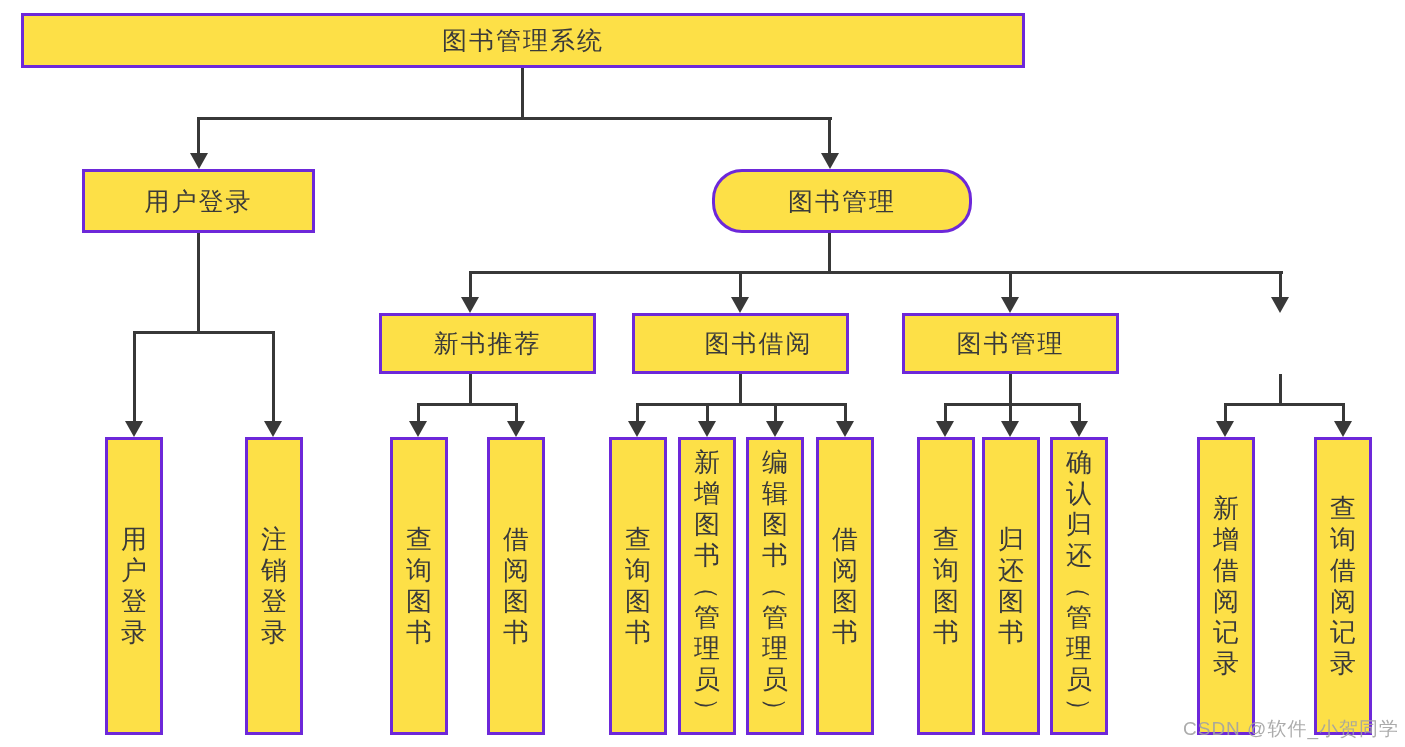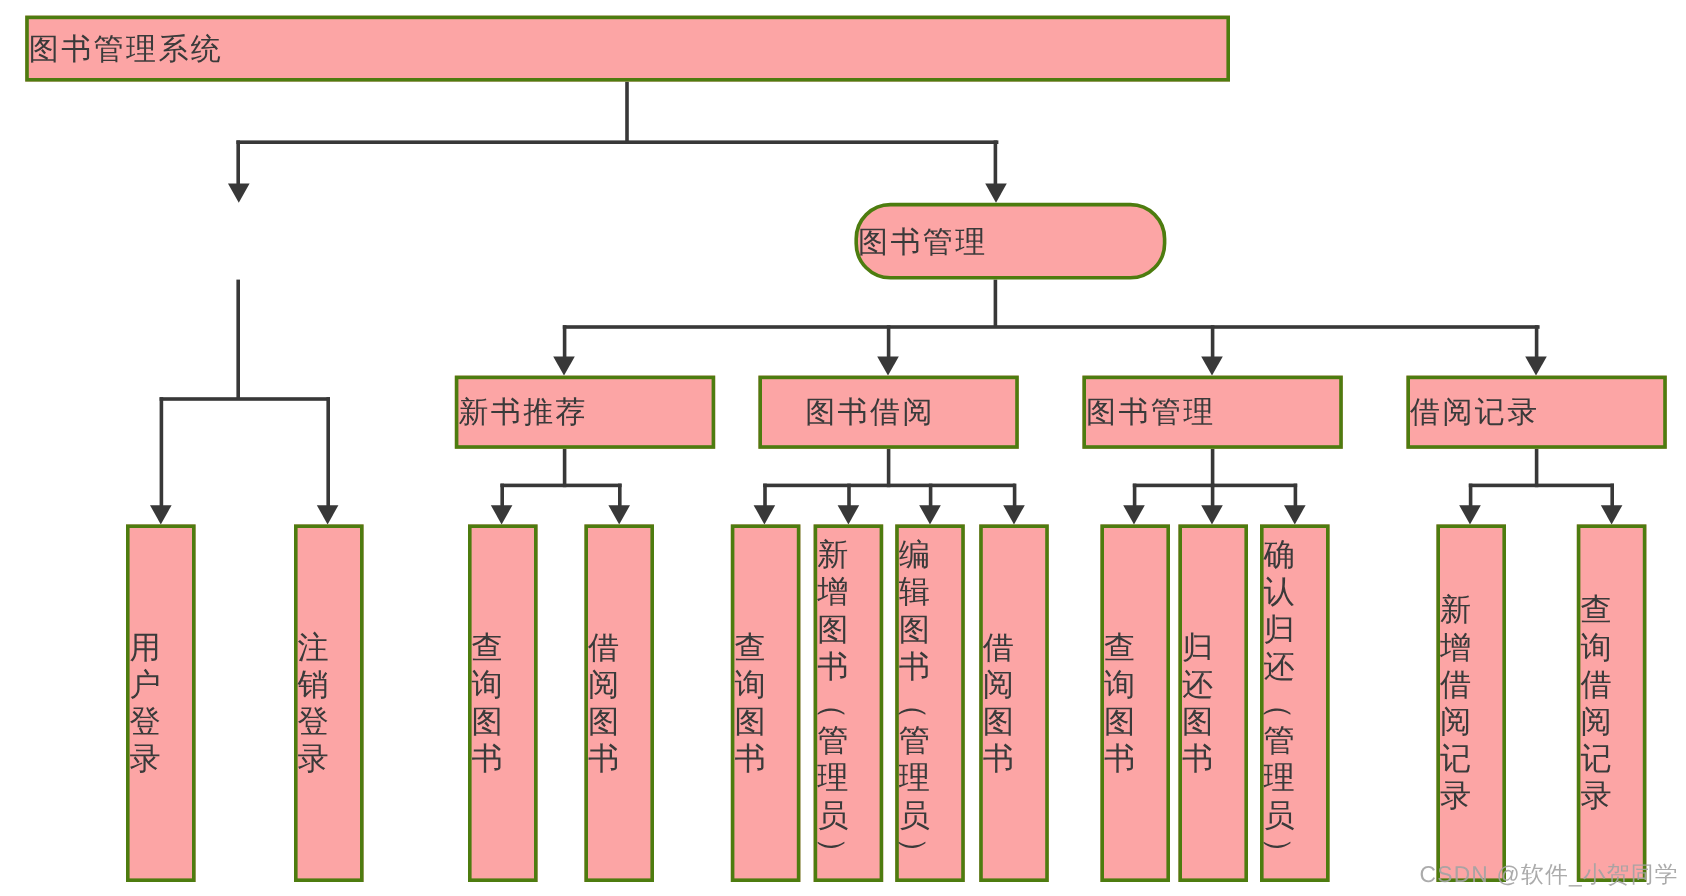--- a/index.html
+++ b/index.html
@@ -8,26 +8,26 @@
     width: 1405px;
     height: 747px;
     background: #ffffff;
     font-family: "Liberation Sans", "DejaVu Sans", sans-serif;
     overflow: hidden;
   }
   
   .node {
     position: absolute;
     box-sizing: border-box;
-    background: #fca5a5;
-    border: 3px solid #4d7c0f;
+    background: #fde047;
+    border: 3px solid #6d28d9;
     color: #3a3a3a;
     display: flex;
     align-items: center;
-    justify-content: flex-start;
+    justify-content: center;
   }
   .hnode { font-size: 25px; letter-spacing: 2px; white-space: nowrap; }
   .vnode { font-size: 26px; }
   .vc { display: block; height: 31px; line-height: 31px; text-align: center; }
   .vc.rot { transform: rotate(90deg); }
   
   .n-root   { left: 21px;   top: 13px;  width: 1004px; height: 55px; }
   .n-login  { left: 82px;   top: 169px; width: 233px;  height: 64px; }
   .n-mgmt   { left: 712px;  top: 169px; width: 260px;  height: 64px; border-radius: 30px; }
   .n-rec    { left: 379px;  top: 313px; width: 217px;  height: 61px; }
@@ -123,35 +123,35 @@
   <div class="line" style="left:1224px;top:403px;width:121px;height:3px;"></div>
   <div class="line" style="left:1224px;top:403px;width:3px;height:19px;"></div>
   <div class="arw" style="left:1216px;top:421px;"></div>
   <div class="line" style="left:1342px;top:403px;width:3px;height:19px;"></div>
   <div class="arw" style="left:1334px;top:421px;"></div>
 
   <div class="node hnode n-root">
     <span>图书管理系统</span>
   </div>
 
+  <div class="node hnode n-login">
+    <span>用户登录</span>
+  </div>
   <div class="node hnode n-mgmt">
     <span>图书管理</span>
   </div>
 
   <div class="node hnode n-rec">
     <span>新书推荐</span>
   </div>
   <div class="node hnode n-borrow">
     <span>图书借阅</span>
   </div>
   <div class="node hnode n-cur">
     <span>图书管理</span>
-  </div>
-  <div class="node hnode n-record">
-    <span>借阅记录</span>
   </div>
 
   <div class="node vnode leaf lf-1">
     <span class="vstack">
         <span class="vc">用</span>
         <span class="vc">户</span>
         <span class="vc">登</span>
         <span class="vc">录</span>
       </span>
   </div>

